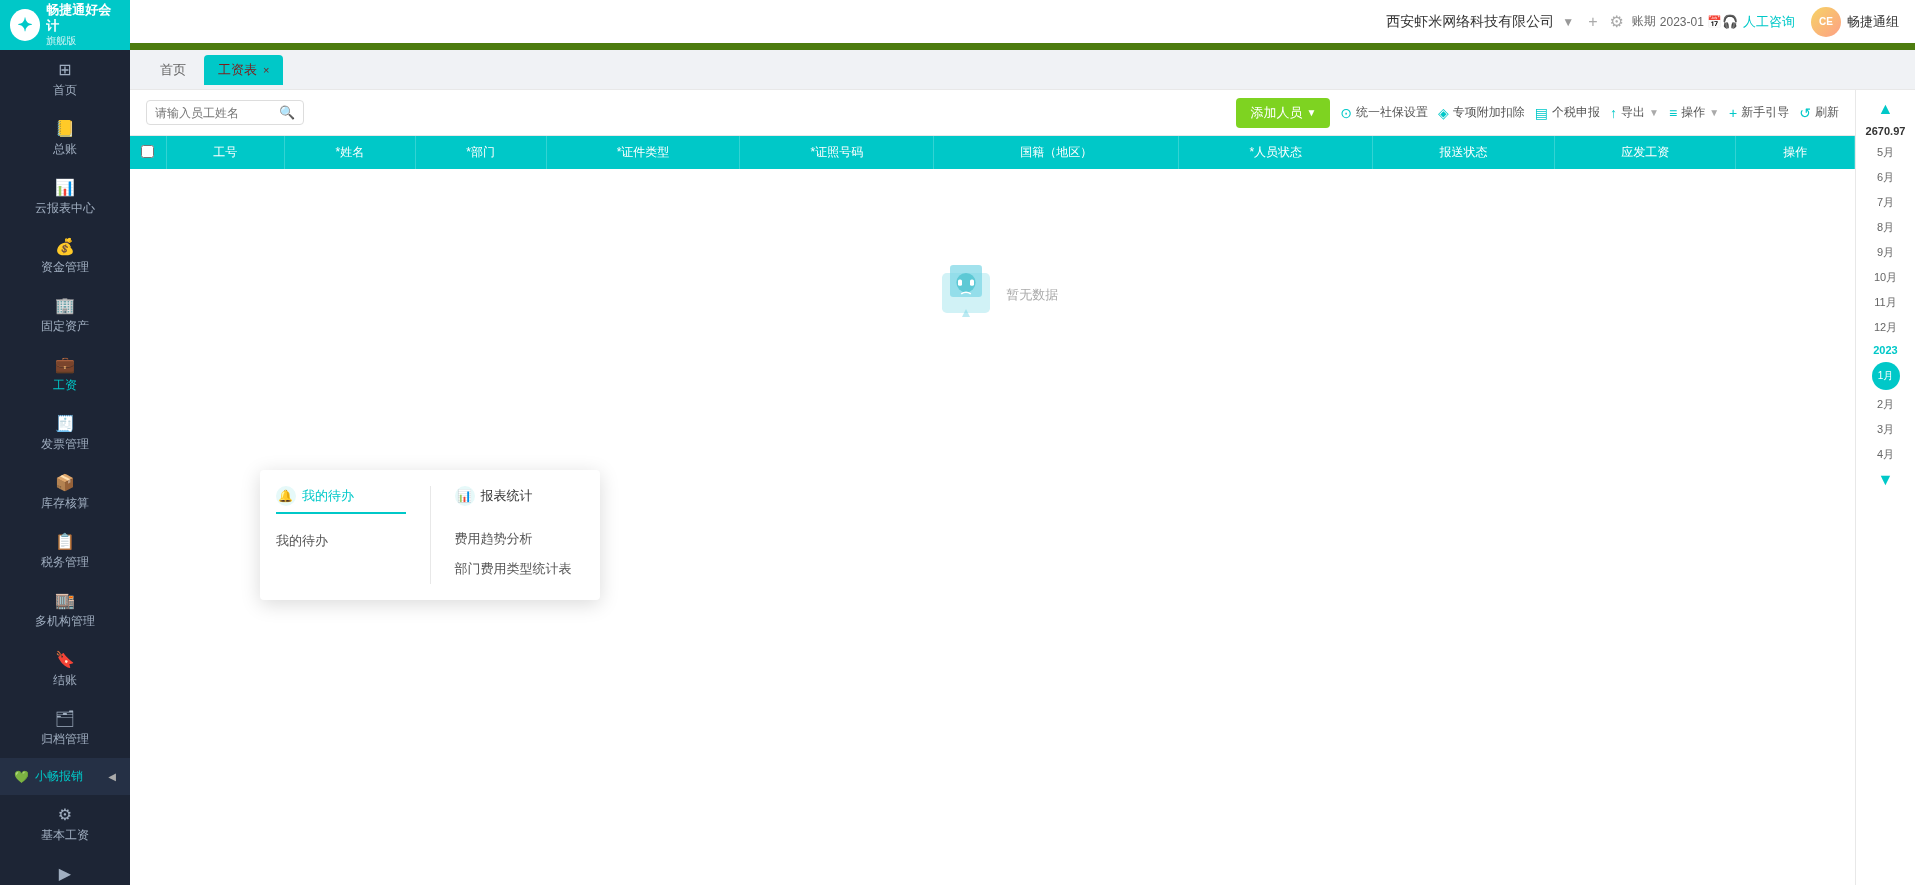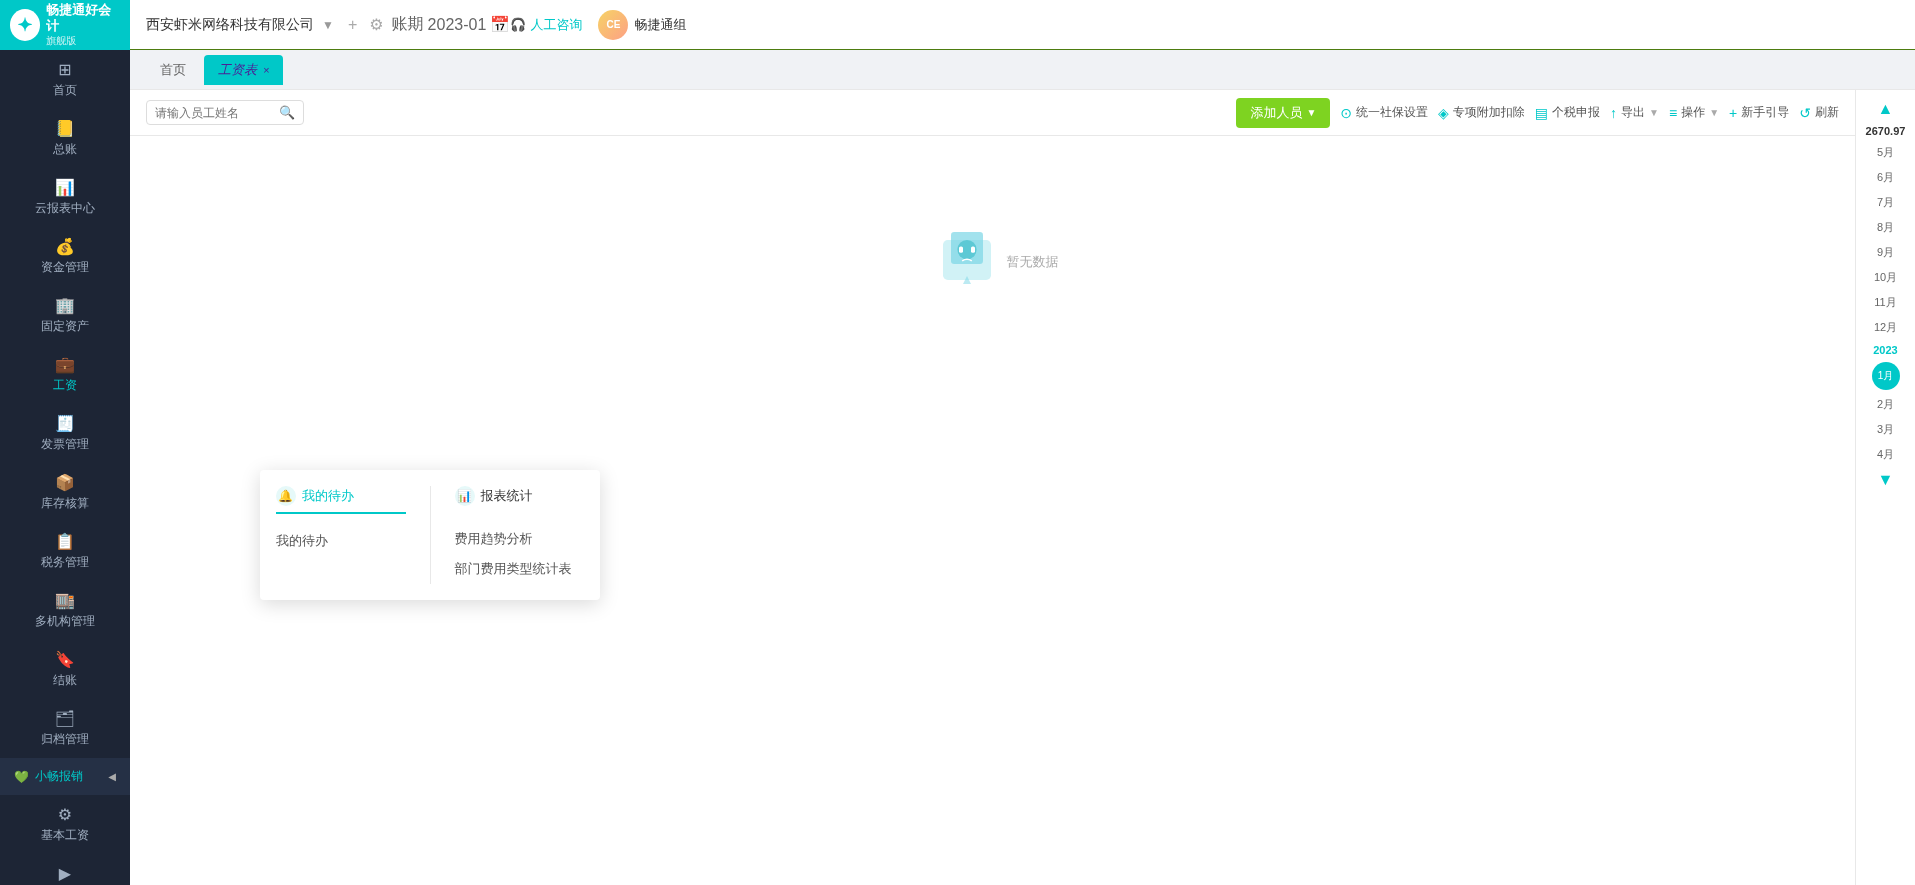--- a/index.html
+++ b/index.html
@@ -81,35 +81,35 @@
       overflow: hidden;
     }
 
     
     .topbar {
       height: 50px;
       background: white;
       display: flex;
       align-items: center;
       padding: 6px 16px;
-      border-bottom: 1px solid #4d7c0f;
-      justify-content: flex-start;
+      border-bottom: 7px solid #4d7c0f;
+      justify-content: flex-end;
     }
     .topbar-left {
       display: flex;
       align-items: center;
       gap: 8px;
     }
     .company-name {
       font-size: 14px;
       color: #333;
       font-weight: 500;
     }
     .topbar-period {
-      font-size: 16px;
+      font-size: 12px;
       color: #666;
       display: flex;
       align-items: center;
       gap: 4px;
     }
     .topbar-right {
       display: flex;
       align-items: center;
       gap: 16px;
     }
@@ -156,22 +156,21 @@
       cursor: pointer;
       font-size: 13px;
       color: #666;
       background: transparent;
       display: flex;
       align-items: center;
       gap: 6px;
     }
     .tab.active {
       background: #00c8c8;
-      color: #4c1d95;
-      font-style: italic;
+      color: #7f1d1d;
     }
     .tab-close {
       font-size: 11px;
       cursor: pointer;
     }
 
     
     .content {
       flex: 1;
       display: flex;
@@ -536,20 +535,35 @@
           <div class="toolbar-action">
             <span class="icon">↺</span>
             <span>刷新</span>
           </div>
         </div>
       </div>
 
       <div class="table-container">
         <table>
           <thead>
+            <tr>
+              <th class="checkbox-col">
+                <input type="checkbox" style="">
+              </th>
+              <th>工号</th>
+              <th>*姓名</th>
+              <th>*部门</th>
+              <th>*证件类型</th>
+              <th>*证照号码</th>
+              <th>国籍（地区）</th>
+              <th>*人员状态</th>
+              <th>报送状态</th>
+              <th colspan="6" style="background:#00c8c8; text-align:center; border-left:1px solid rgba(255,255,255,0.2);">应发工资</th>
+              <th>操作</th>
+            </tr>
           </thead>
           <tbody>
             <tr>
               <td colspan="16">
                 <div class="empty-state">
                   <svg class="empty-icon" viewBox="0 0 100 100" xmlns="http://www.w3.org/2000/svg">
                     <rect x="20" y="30" width="60" height="50" rx="6" fill="#b2eaf0" opacity="0.6"></rect>
                     <rect x="30" y="20" width="40" height="40" rx="4" fill="#7ad6e6" opacity="0.7"></rect>
                     <circle cx="50" cy="42" r="12" fill="#4fc3d0" opacity="0.8"></circle>
                     <rect x="40" y="38" width="5" height="8" rx="2" fill="white"></rect>

